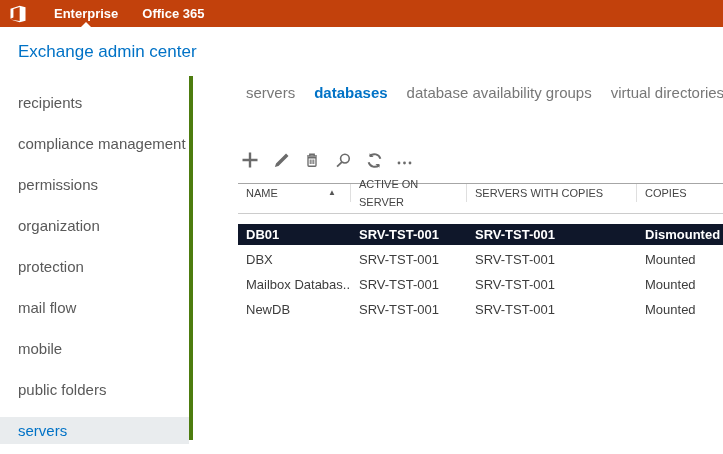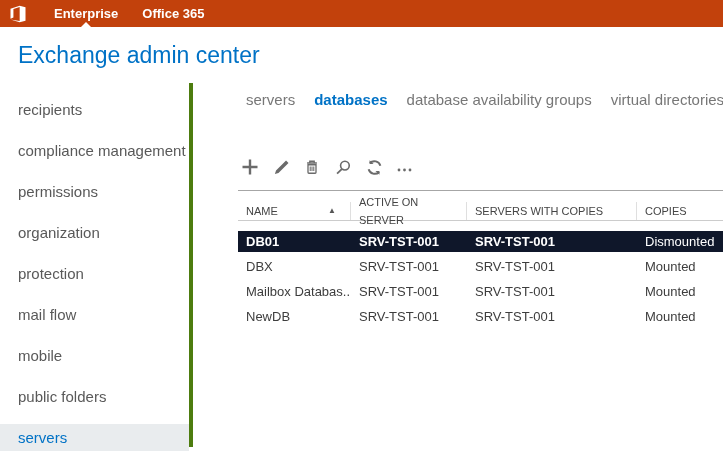--- a/index.html
+++ b/index.html
@@ -13,21 +13,21 @@
     align-items: center; }
   .topbar-tab { font-size: 13px; font-weight: bold; color: #fff; padding: 0 12px;
     height: 27px; line-height: 27px; position: relative; cursor: pointer; }
   .topbar-tab.active::after { content: ""; position: absolute; bottom: 0; left: 50%;
     transform: translateX(-50%); width: 0; height: 0;
     border-left: 5px solid transparent; border-right: 5px solid transparent;
     border-bottom: 5px solid #fff; }
 
   
   .page-header { padding: 15px 0 14px 18px; }
-  .page-title { color: #0072C6; font-size: 23px; font-weight: normal; }
+  .page-title { color: #0072C6; font-size: 17px; font-weight: normal; }
 
   
   .content { display: flex; height: 364px; }
   .sidebar { width: 193px; border-right: 4px solid #4d7c0f; padding-top: 6px;
     flex: none; }
   .sidebar ul { list-style: none; }
   .sidebar li { height: 41px; line-height: 41px; padding-left: 18px; font-size: 15px;
     color: #595959; cursor: pointer; white-space: nowrap; }
   .sidebar li.selected { color: #0072C6;
     background: linear-gradient(#E9ECEE, #E9ECEE) center / 100% 27px no-repeat; }
@@ -43,34 +43,34 @@
   
   .toolbar { margin-top: 47px; display: flex; align-items: center; gap: 11px;
     height: 24px; padding-left: 2px; }
   .toolbar .tool { width: 20px; height: 20px; display: flex; align-items: center;
     justify-content: center; cursor: pointer; }
   .toolbar svg { stroke: #6b6b6b; fill: none; }
 
   
   .table { margin-top: 11px; width: 485px; border-top: 1px solid #A6A6A6; }
   .thead { display: flex; height: 30px; border-bottom: 1px solid #CCCCCC;
-    align-items: flex-end; }
+    align-items: flex-start; }
   .th { font-size: 11px; color: #444; padding-left: 8px; height: 18px;
     line-height: 18px; display: flex; align-items: center; cursor: pointer; }
   .th:not(:last-child) { border-right: 1px solid #DFDFDF; }
   .sort-arrow { margin-left: auto; margin-right: 14px; font-size: 8px; color: #555; }
   .col-name { width: 113px; } .col-active { width: 116px; }
   .col-copies { width: 170px; } .col-status { width: 86px; }
   .tbody { padding-top: 8px; }
   .row { display: flex; height: 25px; align-items: center; font-size: 13px;
     color: #3d3d3d; cursor: pointer; }
   .row .cell { padding-left: 8px; overflow: hidden; white-space: nowrap; }
   .row.selected { background: #0f172a; color: #fff; font-weight: bold; height: 21px;
     margin: 2px 0; }
-  .row.selected .status-cell { font-weight: normal; }
+  .row.selected .status-cell { font-weight: bold; }
 </style>
 </head>
 <body>
 
 <div class="topbar">
   <span class="logo">
     <svg viewBox="0 0 24 24" width="20" height="20">
       <path d="M14 2 L21 4 V20 L14 22 L3 18.5 L14 20.3 V3.7 L6.5 5.9 V16.2 L3 17.6 V5.6 Z" fill="#ffffff" stroke="none"></path>
     </svg>
   </span>

